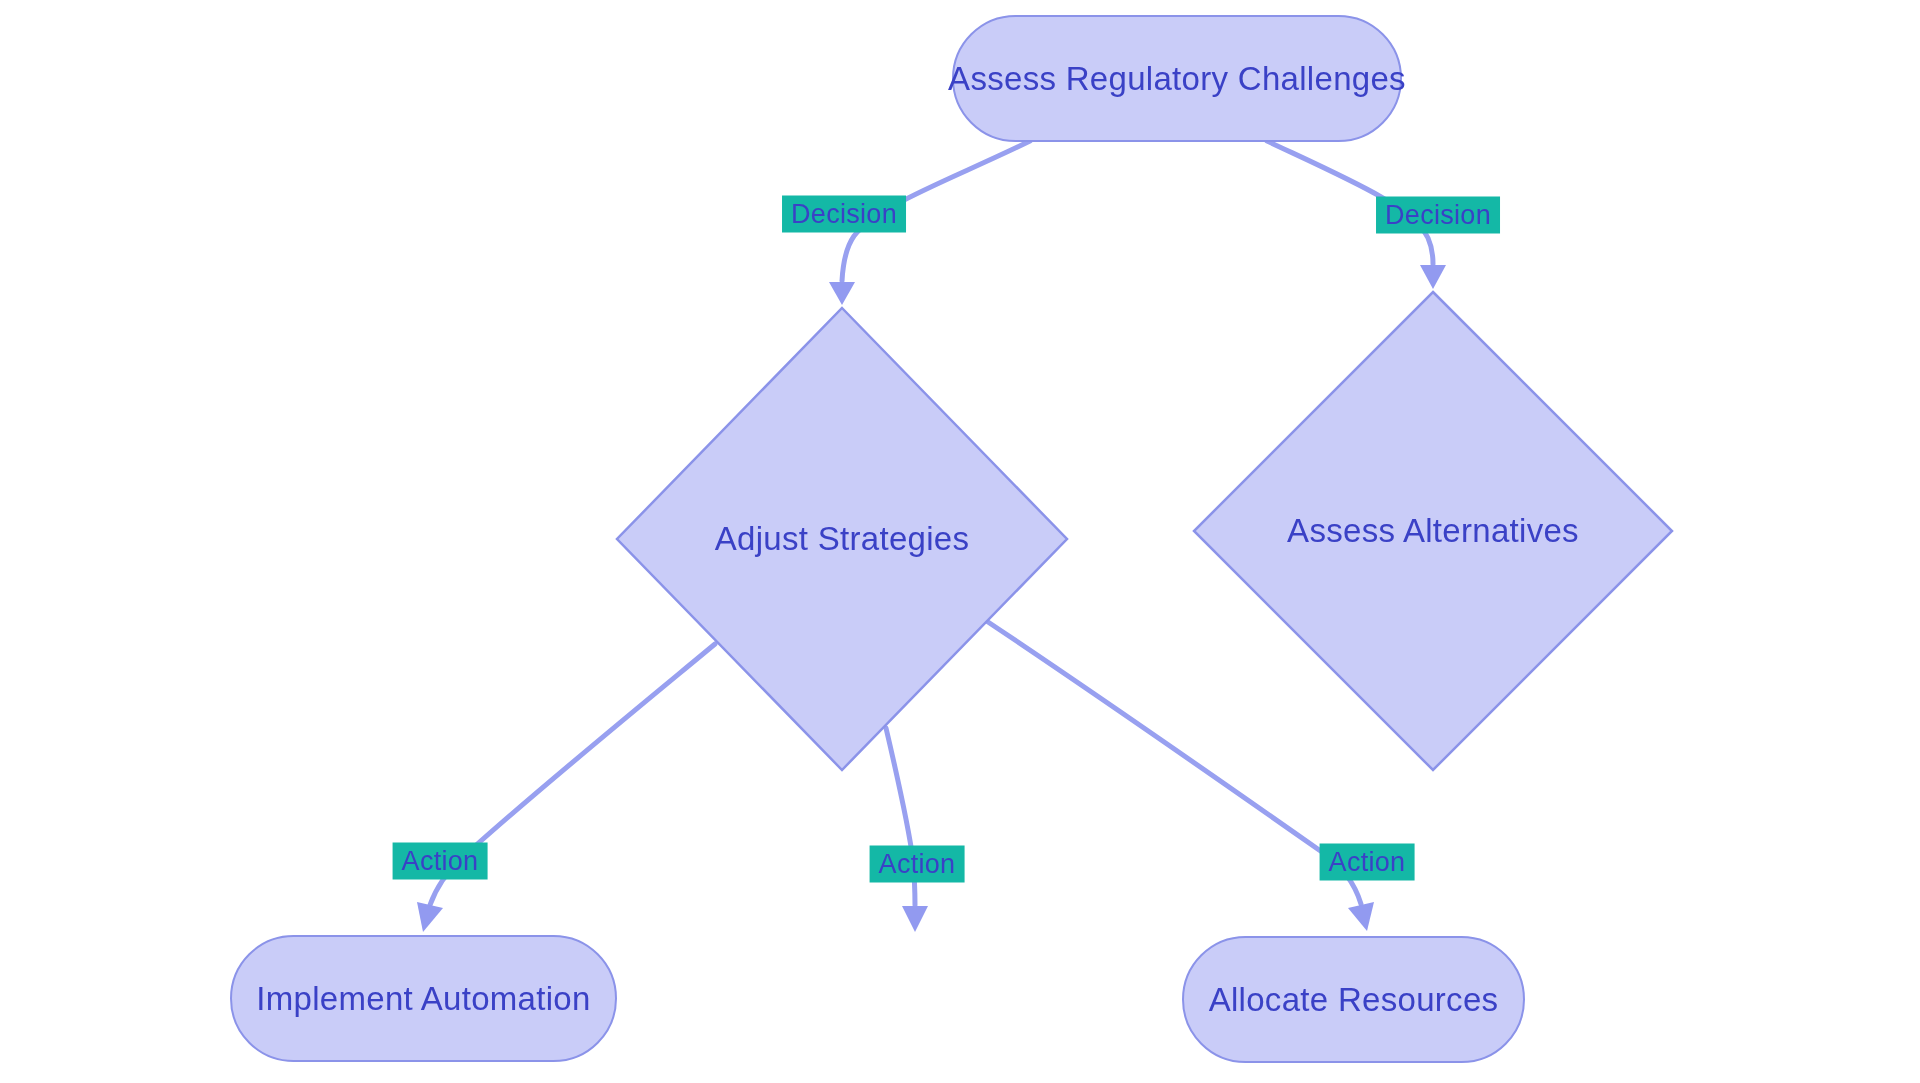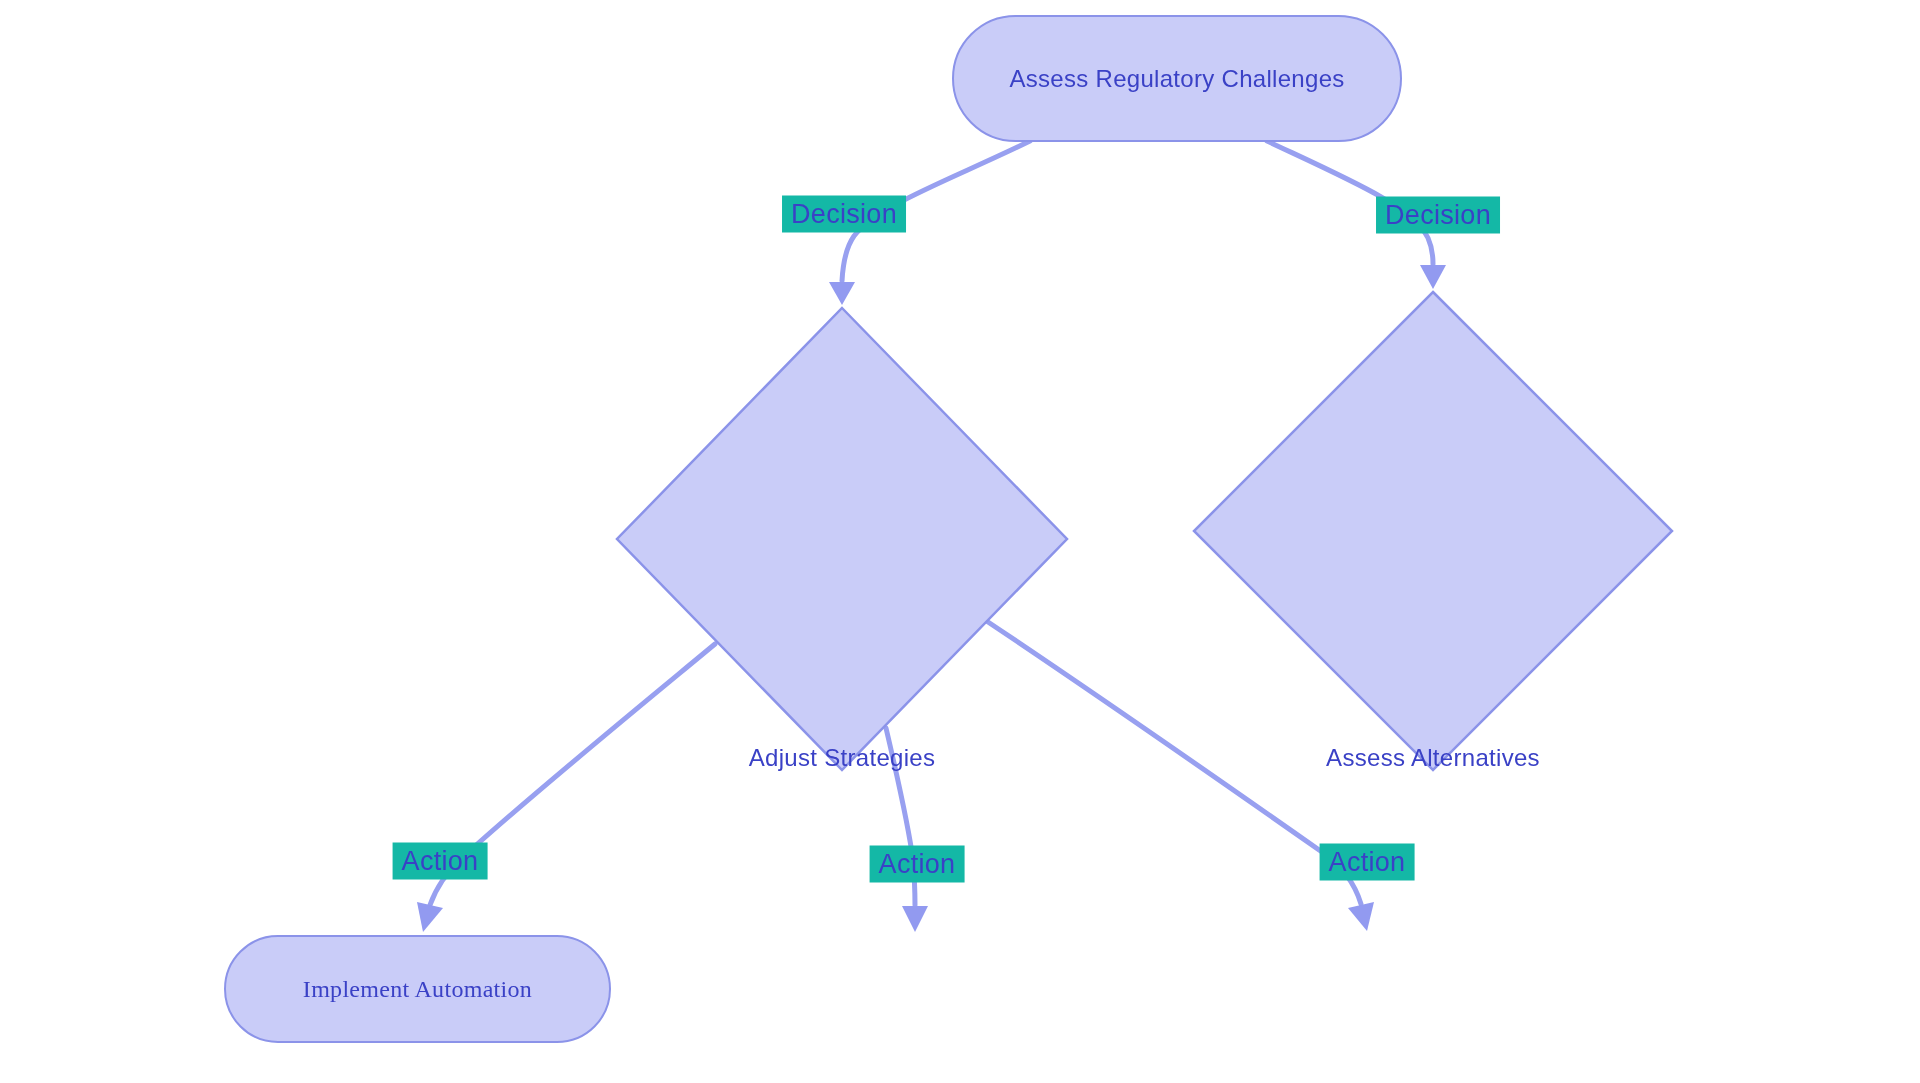--- a/index.html
+++ b/index.html
@@ -37,36 +37,35 @@
     justify-content: center;
     box-sizing: border-box;
   }
   .stadium {
     background: #c9ccf8;
     border: 2.5px solid #8b93e9;
     border-radius: 64px;
   }
   .diamond-box {
     background: transparent;
-    align-items: flex-end;
   }
   .diamond-box svg {
     position: absolute;
     left: 0; top: 0;
   }
   .diamond-box svg polygon {
     fill: #c9ccf8;
     stroke: #8b93e9;
     stroke-width: 2.5;
   }
   .node-label {
     position: relative;
     z-index: 2;
     color: #3a41c6;
-    font-size: 24px;
+    font-size: 33px;
     letter-spacing: 0.3px;
     white-space: nowrap;
     text-align: center;
   }
   .edge-label {
     position: absolute;
     transform: translate(-50%, -50%);
     background: #14b8a6;
     color: #3a41c6;
     font-size: 27px;
@@ -109,25 +108,28 @@
     <span class="node-label">Adjust Strategies</span>
   </div>
 
   <div class="node diamond-box" style="left:1192px; top:290px; width:482px; height:482px;">
     <svg width="482" height="482" viewBox="0 0 482 482">
       <polygon points="241,2 480,241 241,480 2,241"></polygon>
     </svg>
     <span class="node-label">Assess Alternatives</span>
   </div>
 
-  <div class="node stadium" style="left:224px; top:935px; width:387px; height:108px;font-family:Liberation Serif, serif;">
+  <div class="node stadium" style="left:230px; top:935px; width:387px; height:127px;">
     <span class="node-label">Implement Automation</span>
   </div>
 
 
+  <div class="node stadium" style="left:1182px; top:936px; width:343px; height:127px;">
+    <span class="node-label">Allocate Resources</span>
+  </div>
 
   <div class="edge-label" style="left:844px; top:214px;">Decision</div>
   <div class="edge-label" style="left:1438px; top:215px;">Decision</div>
   <div class="edge-label" style="left:440px; top:861px;">Action</div>
   <div class="edge-label" style="left:917px; top:864px;">Action</div>
   <div class="edge-label" style="left:1367px; top:862px;">Action</div>
 
 </div>
 
 </body></html>

